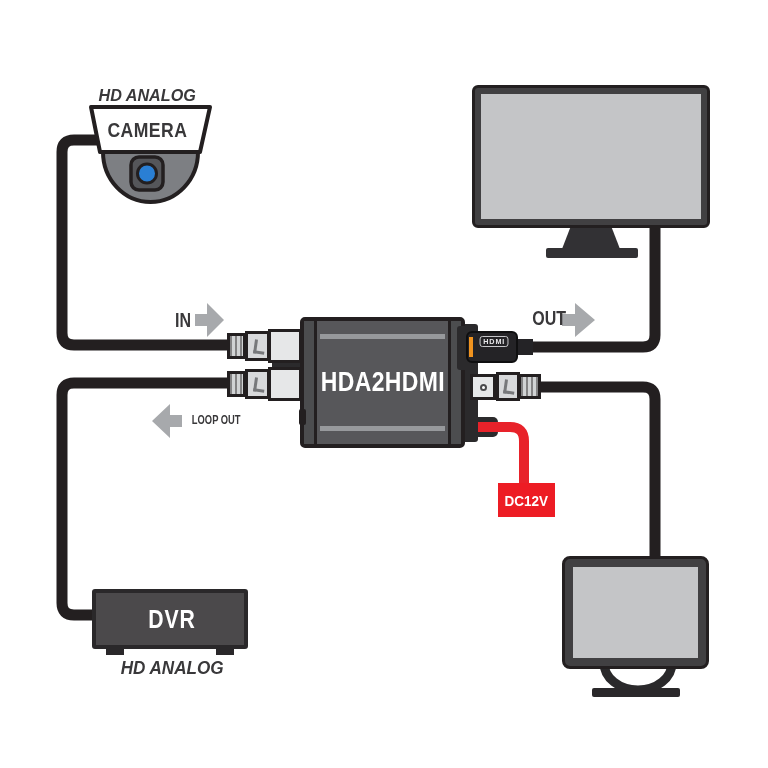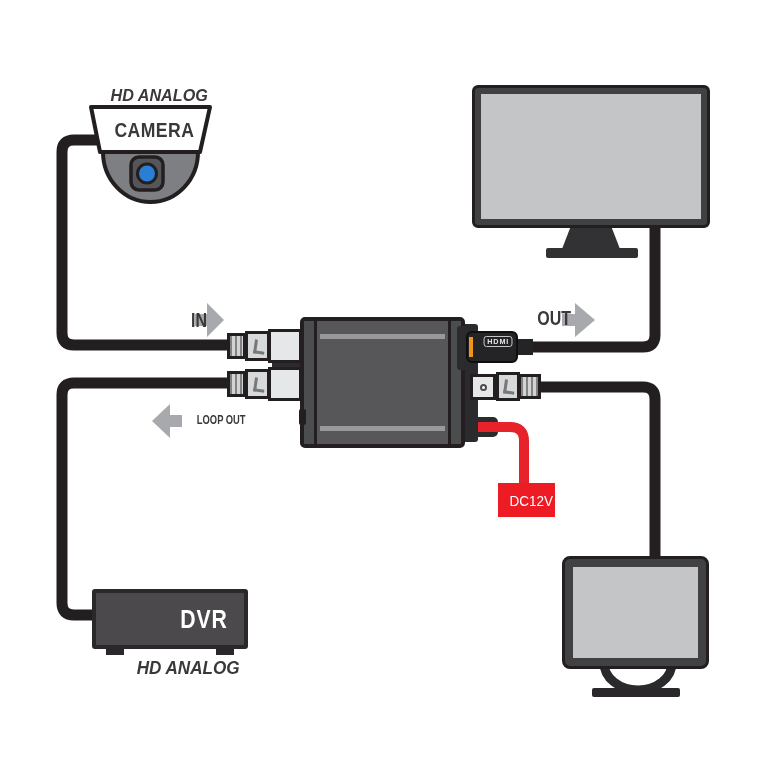--- a/index.html
+++ b/index.html
@@ -1,20 +1,20 @@
 <!DOCTYPE html>
 <html><head>
 <meta charset="utf-8">
 <style>
   html,body{margin:0;padding:0;background:#ffffff;}
   #stage{position:relative;width:768px;height:768px;background:#ffffff;overflow:hidden;
          font-family:"Liberation Sans", sans-serif;}
   #bg{position:absolute;left:0;top:0;}
   .abs{position:absolute;box-sizing:border-box;}
-  .txt{position:absolute;display:flex;align-items:center;justify-content:flex-end;
+  .txt{position:absolute;display:flex;align-items:center;justify-content:center;
        white-space:nowrap;color:#39383a;font-weight:800;box-sizing:border-box;}
   .cond{display:inline-block;transform:scaleX(.85);transform-origin:center;}
   
   .bezel{background:#414042;border:3px solid #231f20;border-radius:6px;}
   .screen{position:absolute;background:#c4c5c7;}
   .plate{background:#e6e7e8;border:3px solid #231f20;}
   .barrel{background:#d8d9db;border:3px solid #231f20;}
   .ridge{background:#d1d3d4;border:3px solid #231f20;
          background-image:repeating-linear-gradient(90deg, rgba(35,31,32,.45) 0 2px, rgba(255,255,255,0) 2px 5px);}
   .bent{position:absolute;width:8px;height:11px;border-left:3px solid #77787b;border-bottom:3px solid #77787b;transform:rotate(8deg);}
@@ -71,20 +71,23 @@
 
   <div class="abs darkmount" style="left:272px;top:352px;width:30px;height:28px;"></div>
 
   <div class="abs" style="left:300px;top:317px;width:165px;height:131px;background:#57575a;border:4px solid #231f20;border-radius:5px;">
     <div class="abs" style="left:0;top:0;width:13px;height:123px;background:#4c4d4f;border-right:3px solid #231f20;"></div>
     <div class="abs" style="right:0;top:0;width:13px;height:123px;background:#4c4d4f;border-left:3px solid #231f20;"></div>
     <div class="abs" style="left:16px;top:13px;width:125px;height:5px;background:#97999c;"></div>
     <div class="abs" style="left:16px;top:105px;width:125px;height:5px;background:#97999c;"></div>
     <div class="abs" style="left:-5px;top:88px;width:7px;height:16px;background:#231f20;border-radius:2px;"></div>
   </div>
+  <div class="txt" style="left:305px;top:366px;width:155px;height:32px;font-size:28px;font-weight:700;color:#ffffff;letter-spacing:.5px;">
+      <span class="cond" style="transform:scaleX(.82);">HDA2HDMI</span>
+    </div>
 
   <div class="abs plate" style="left:268px;top:329px;width:34px;height:34px;"></div>
   <div class="abs barrel" style="left:245px;top:331px;width:25px;height:30px;">
       <span class="bent" style="left:6px;top:6px;"></span>
     </div>
   <div class="abs ridge" style="left:227px;top:333px;width:19px;height:26px;"></div>
 
   <div class="abs plate" style="left:268px;top:367px;width:34px;height:34px;"></div>
   <div class="abs barrel" style="left:245px;top:369px;width:25px;height:30px;">
       <span class="bent" style="left:6px;top:6px;"></span>
@@ -102,21 +105,21 @@
 
   <div class="abs plate" style="left:470px;top:374px;width:26px;height:26px;">
     <span class="abs" style="left:7px;top:7px;width:7px;height:7px;background:#ffffff;border:2.5px solid #4b4b4d;border-radius:50%;"></span>
   </div>
   <div class="abs barrel" style="left:496px;top:372px;width:24px;height:29px;">
       <span class="bent" style="left:5px;top:5px;"></span>
     </div>
   <div class="abs ridge" style="left:518px;top:374px;width:23px;height:25px;"></div>
 
   <div class="abs" style="left:498px;top:483px;width:57px;height:34px;background:#ed1c24;"></div>
-  <div class="txt" style="left:498px;top:483px;width:57px;height:34px;font-size:15px;font-weight:400;color:#ffffff;">
+  <div class="txt" style="left:498px;top:483px;width:57px;height:34px;font-size:15px;font-weight:700;color:#ffffff;">
       <span class="cond" style="transform:scaleX(.9);">DC12V</span>
     </div>
 
   <div class="txt" style="left:157px;top:309px;width:52px;height:22px;font-size:20px;">
       <span class="cond" style="transform:scaleX(.8);">IN</span>
     </div>
   <div class="txt" style="left:523px;top:307px;width:52px;height:22px;font-size:20px;">
       <span class="cond" style="transform:scaleX(.8);">OUT</span>
     </div>
   <div class="txt" style="left:180px;top:409px;width:72px;height:22px;font-size:12px;">

